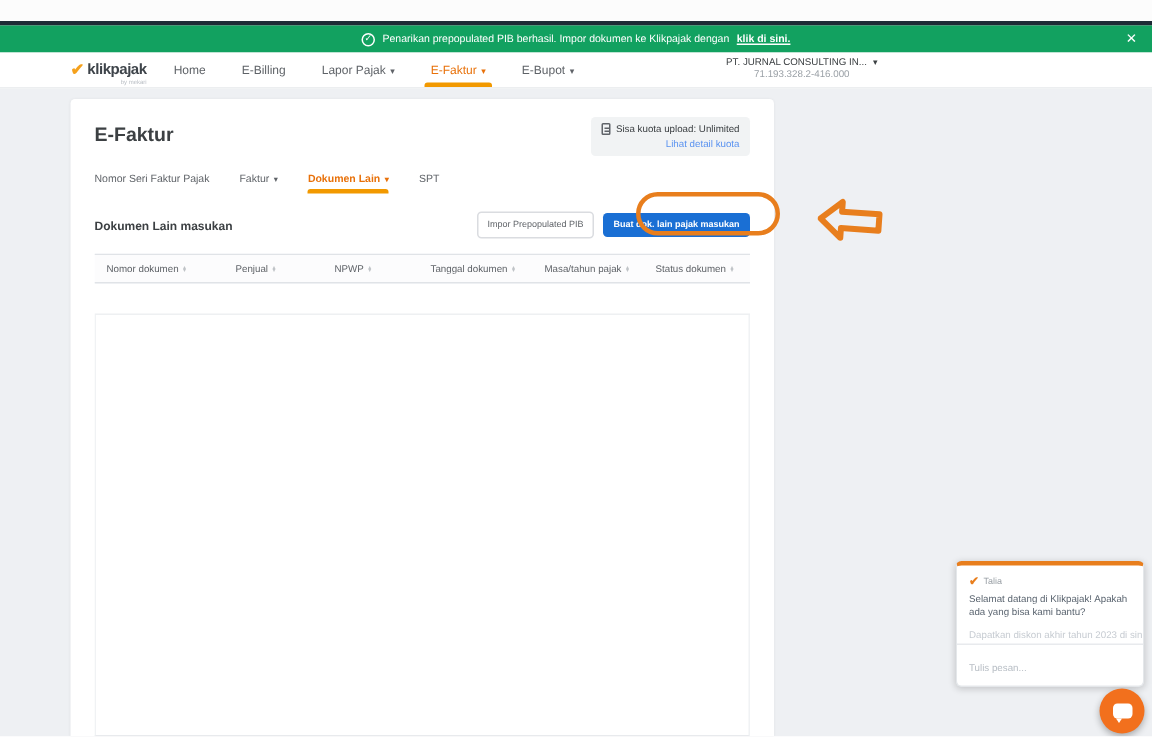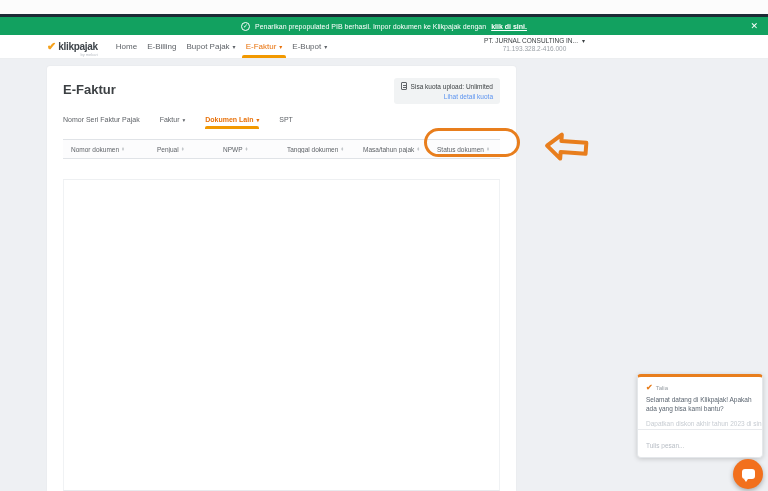--- a/index.html
+++ b/index.html
@@ -15,21 +15,21 @@
   .check-circle { width:9px; height:9px; border:1px solid #fff; border-radius:50%; display:flex; align-items:center; justify-content:center; font-size:6px; line-height:1; flex:0 0 auto; }
   .banner a { color:#fff; font-weight:bold; text-decoration:underline; cursor:pointer; }
   .banner-close { position:absolute; right:10px; top:50%; transform:translateY(-50%); color:#fff; font-size:9px; cursor:pointer; line-height:1; }
 
   
   .header { position:relative; height:24px; background:#ffffff; display:flex; align-items:stretch; border-bottom:1px solid #eceef0; }
   .logo { display:flex; align-items:center; margin-left:47px; margin-right:18px; position:relative; }
   .logo-check { color:#f5a11c; font-size:11px; font-weight:bold; margin-right:2px; }
   .logo-text { font-size:10px; font-weight:bold; color:#3e444a; letter-spacing:-0.3px; }
   .logo-sub { position:absolute; right:0; bottom:1px; font-size:4px; color:#b9bec4; }
-  .nav { display:flex; align-items:stretch; gap:10px; }
+  .nav { display:flex; align-items:stretch; gap:24px; }
   .nav-item { display:flex; align-items:center; gap:3px; font-size:8px; color:#5f6368; cursor:pointer; position:relative; }
   .nav-item .caret { font-size:6px; color:#5f6368; }
   .nav-item.active { color:#e8710a; }
   .nav-item.active .caret { color:#e8710a; }
   .nav-item.active::after { content:""; position:absolute; left:-4px; right:-4px; bottom:0; height:3px; background:#f29900; border-radius:2px 2px 0 0; }
   .account { position:absolute; right:183px; top:2px; text-align:center; cursor:pointer; }
   .account-company { font-size:6.5px; color:#3c4043; display:flex; align-items:center; gap:4px; }
   .account-caret { font-size:6px; color:#3c4043; }
   .account-npwp { font-size:6.5px; color:#9aa0a6; margin-top:1px; }
 
@@ -102,21 +102,21 @@
       <span class="logo-sub">by mekari</span>
     </div>
     <nav class="nav">
       <div class="nav-item">
         <span>Home</span>
       </div>
       <div class="nav-item">
         <span>E-Billing</span>
       </div>
       <div class="nav-item">
-        <span>Bupot Pajak</span>
+        <span>Lapor Pajak</span>
         <span class="caret">▾</span>
       </div>
       <div class="nav-item active">
         <span>E-Faktur</span>
         <span class="caret">▾</span>
       </div>
       <div class="nav-item">
         <span>E-Bupot</span>
         <span class="caret">▾</span>
       </div>
@@ -152,20 +152,27 @@
       </div>
       <div class="tab active">
         <span>Dokumen Lain</span>
         <span class="caret">▾</span>
       </div>
       <div class="tab">
         <span>SPT</span>
       </div>
     </div>
 
+    <div class="section-row">
+      <div class="section-title">Dokumen Lain masukan</div>
+      <div class="btn-group">
+        <button class="btn-secondary">Impor Prepopulated PIB</button>
+        <button class="btn-primary">Buat dok. lain pajak masukan</button>
+      </div>
+    </div>
 
     <div class="table">
       <div class="thead">
         <div class="th" style="flex:0 0 86px">
           <span>Nomor dokumen</span>
           <span class="sort">
               <span>▴</span>
               <span>▾</span>
             </span>
         </div>

